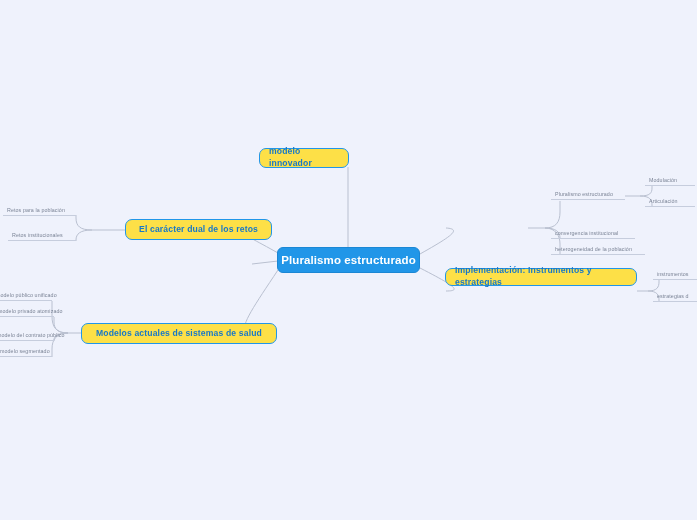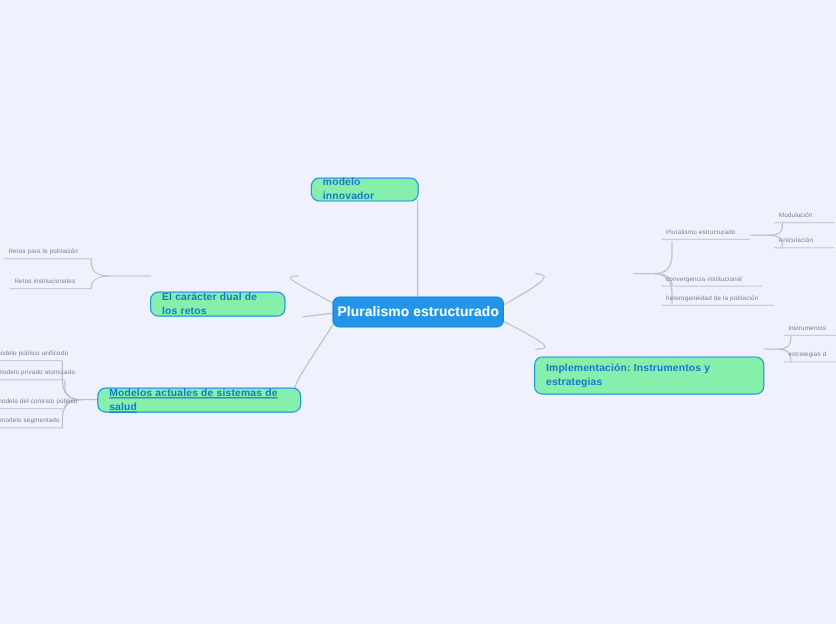--- a/index.html
+++ b/index.html
@@ -24,21 +24,21 @@
     font-weight:bold;
     font-size:11.5px;
     letter-spacing:.1px;
     display:flex;align-items:center;justify-content:center;
     padding:0 12px;
     white-space:nowrap;
   }
 
   
   .l1{
-    background:#86efac;
+    background:#fde047;
     border:1.6px solid #2196e8;
     border-radius:7px;
     color:#1878c8;
     font-weight:bold;
     font-size:8.6px;
     letter-spacing:.15px;
     display:flex;align-items:center;
     padding:5px 9px;
     line-height:1.35;
   }
@@ -104,31 +104,31 @@
   </svg>
 
   <div class="node root" style="left:277px;top:247px;width:143px;height:26px;">
     <span>Pluralismo estructurado</span>
   </div>
 
   <div class="node l1 center-txt" style="left:259px;top:148px;width:90px;height:20px;">
     <span>modelo innovador</span>
   </div>
 
-  <div class="node l1 center-txt" style="left:125px;top:219px;width:113px;height:21px;margin-top:24px;">
+  <div class="node l1 center-txt" style="left:125px;top:219px;width:147px;height:21px;">
     <span>El carácter dual de los retos</span>
   </div>
 
 
-  <div class="node l1 center-txt" style="left:81px;top:323px;width:170px;height:21px;text-decoration:underline;">
+  <div class="node l1 center-txt" style="left:81px;top:323px;width:196px;height:21px;">
     <span>Modelos actuales de sistemas de salud</span>
   </div>
 
 
-  <div class="node l1 center-txt" style="left:445px;top:297px;width:192px;height:32px;">
+  <div class="node l1 center-txt" style="left:445px;top:268px;width:192px;height:18px;">
     <span>Implementación: Instrumentos y estrategias</span>
   </div>
 
   <div class="node l2 leftal" style="left:3px;top:206px;width:73px;height:10px;">
     <span>Retos para la población</span>
   </div>
 
   <div class="node l2 leftal" style="left:8px;top:231px;width:68px;height:10px;">
     <span>Retos institucionales</span>
   </div>

